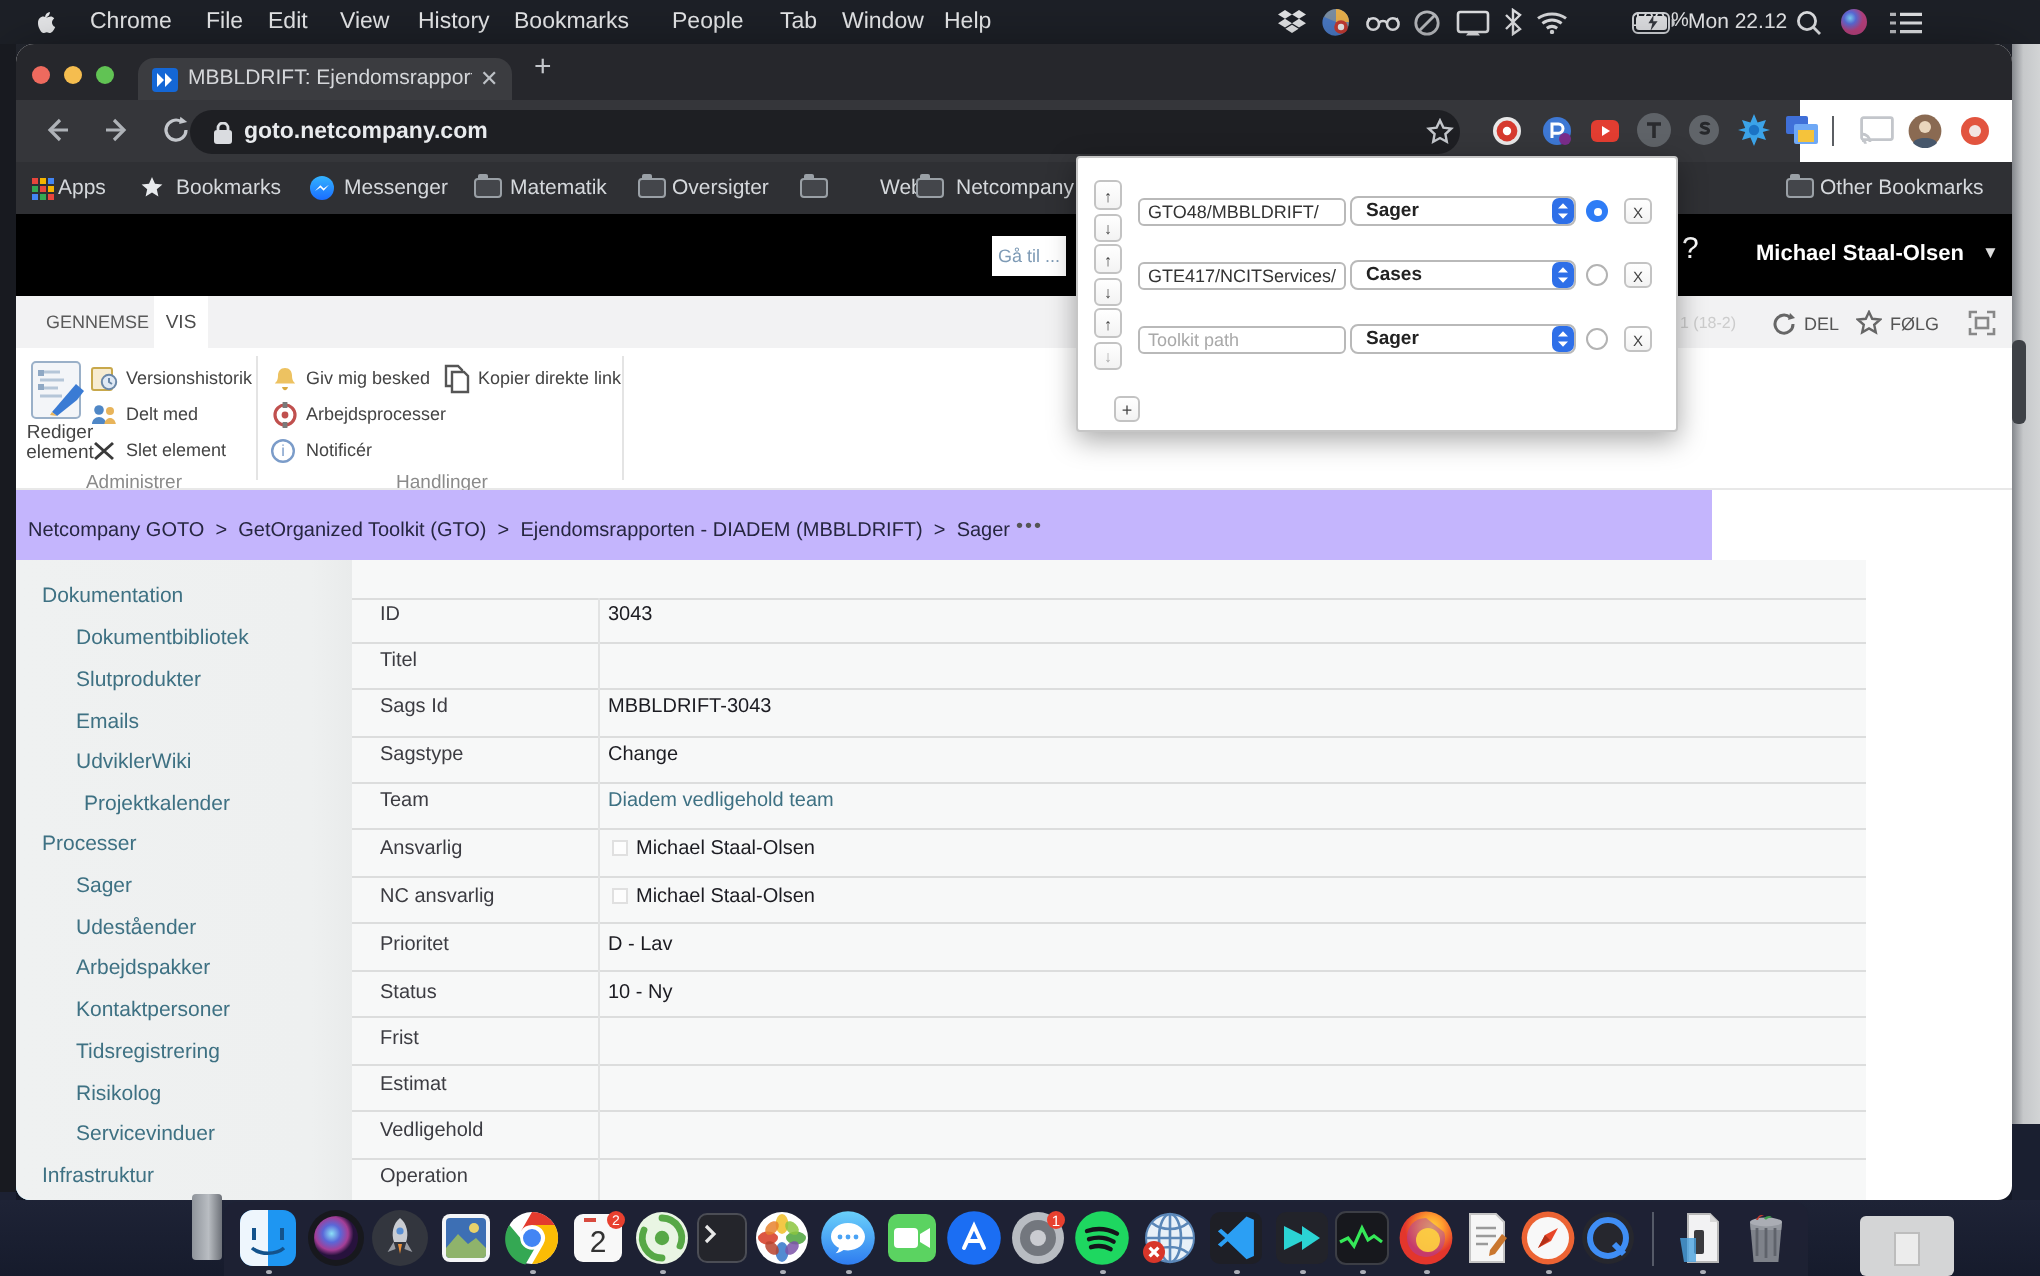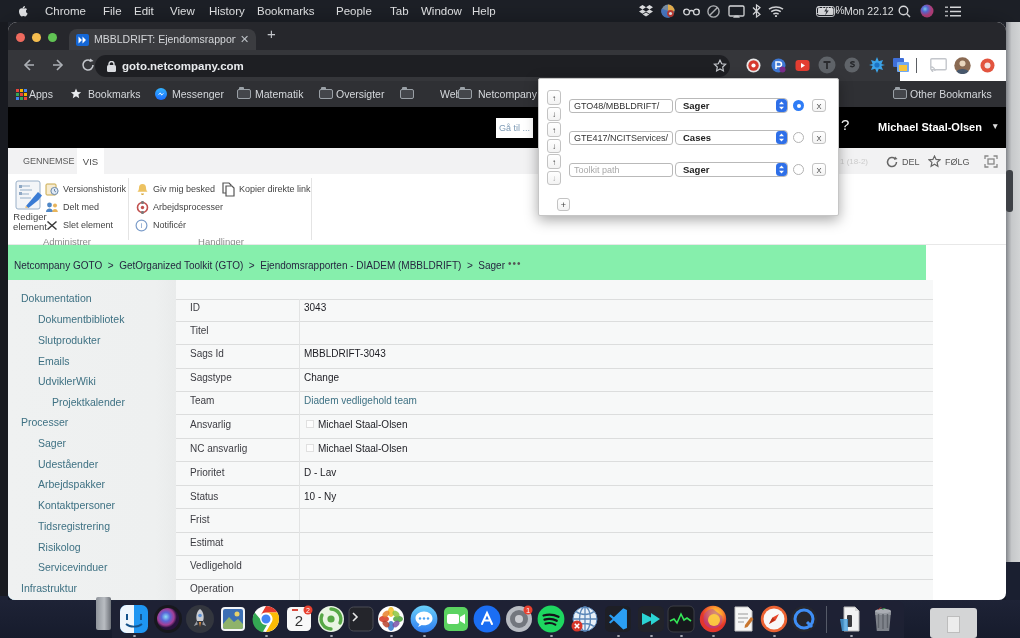--- a/index.html
+++ b/index.html
@@ -13,21 +13,21 @@
 .tl{border-radius:50%;width:9px;height:9px;top:11px}
 #tab{left:61px;top:7px;width:187px;height:21px;background:#3b3c40;border-radius:8px 8px 0 0;color:#dadce0}
 #toolbar{left:0;top:28px;width:892px;height:31px;background:#35363a}
 #urlpill{left:87px;top:5px;width:635px;height:22px;border-radius:11px;background:#1e1f23;color:#9aa0a6;font-size:11.5px;line-height:22px}
 #bookmarks{left:0;top:59px;width:998px;height:26px;background:#2f3034;color:#d5d8dc;font-size:10.5px}
 .bmf{width:14px;height:10px;border:1px solid #9aa0a6;border-radius:2px;top:8px;background:#44464b}
 .bmf:before{content:"";position:absolute;left:1px;top:-3px;width:5px;height:2px;background:#9aa0a6;border-radius:1px 1px 0 0}
 #suitebar{left:0;top:85px;width:998px;height:41px;background:#000}
 #ribtabs{left:0;top:126px;width:998px;height:26px;background:#f2f2f3;color:#4b4b4b;font-size:11px}
 #ribbon{left:0;top:152px;width:998px;height:71px;background:#fff;border-bottom:1px solid #e8e8e8;font-size:9px;color:#444}
-#crumb{left:0;top:223px;width:918px;height:35px;background:#86efac;color:#262640;font-size:10px}
+#crumb{left:0;top:223px;width:848px;height:35px;background:#c4b5fd;color:#262640;font-size:10px}
 #content{left:0;top:258px;width:918px;height:320px;background:#7dd3fc}
 #sidebar{left:0;top:0;width:168px;height:320px;background:linear-gradient(90deg,#eff1f1 0,#eef0f0 88%,#e9ebeb 100%);font-size:10.5px}
 #sidebar div{position:absolute;color:#3e7183;white-space:nowrap}
 #form{left:168px;top:0;width:757px;height:320px;background:#f7f8f8}
 .frow{left:0px;width:757px;border-top:1px solid #dcdddd}
 .flab{left:14px;color:#3c3c42;font-size:10px;white-space:nowrap}
 .fval{left:128px;color:#1c1c22;font-size:10px;white-space:nowrap}
 #popup{left:538px;top:78px;width:301px;height:138px;background:#fff;border:1px solid #c6c6c6;border-radius:2px;box-shadow:0 4px 14px rgba(0,0,0,.35);z-index:40}
 .pbtn{border:1px solid #c3c3c3;border-radius:3px;background:linear-gradient(#fff,#f3f3f3);color:#444;text-align:center}
 .pinp{border:1px solid #b9b9b9;border-radius:3px;background:#fff;font-size:9px;color:#333;line-height:13px;padding-left:4px;white-space:nowrap;overflow:hidden}
@@ -329,21 +329,21 @@
 <span class="a" style="left:6px;top:15px;white-space:nowrap">Netcompany GOTO &nbsp;&gt;&nbsp; GetOrganized Toolkit (GTO) &nbsp;&gt;&nbsp; Ejendomsrapporten - DIADEM (MBBLDRIFT) &nbsp;&gt;&nbsp; Sager</span>
 <span class="a" style="left:500px;top:13px;color:#555;letter-spacing:1px">•••</span>
 </div>
 <div id="content" class="a">
 <div id="sidebar" class="a">
 <div style="left:13px;top:12px">Dokumentation</div>
 <div style="left:30px;top:33px">Dokumentbibliotek</div>
 <div style="left:30px;top:54px">Slutprodukter</div>
 <div style="left:30px;top:75px">Emails</div>
 <div style="left:30px;top:95px">UdviklerWiki</div>
-<div style="left:44px;top:116px">Projektkalender</div>
+<div style="left:34px;top:116px">Projektkalender</div>
 <div style="left:13px;top:136px">Processer</div>
 <div style="left:30px;top:157px">Sager</div>
 <div style="left:30px;top:178px">Udeståender</div>
 <div style="left:30px;top:198px">Arbejdspakker</div>
 <div style="left:30px;top:219px">Kontaktpersoner</div>
 <div style="left:30px;top:240px">Tidsregistrering</div>
 <div style="left:30px;top:261px">Risikolog</div>
 <div style="left:30px;top:281px">Servicevinduer</div>
 <div style="left:13px;top:302px">Infrastruktur</div>
 </div>

